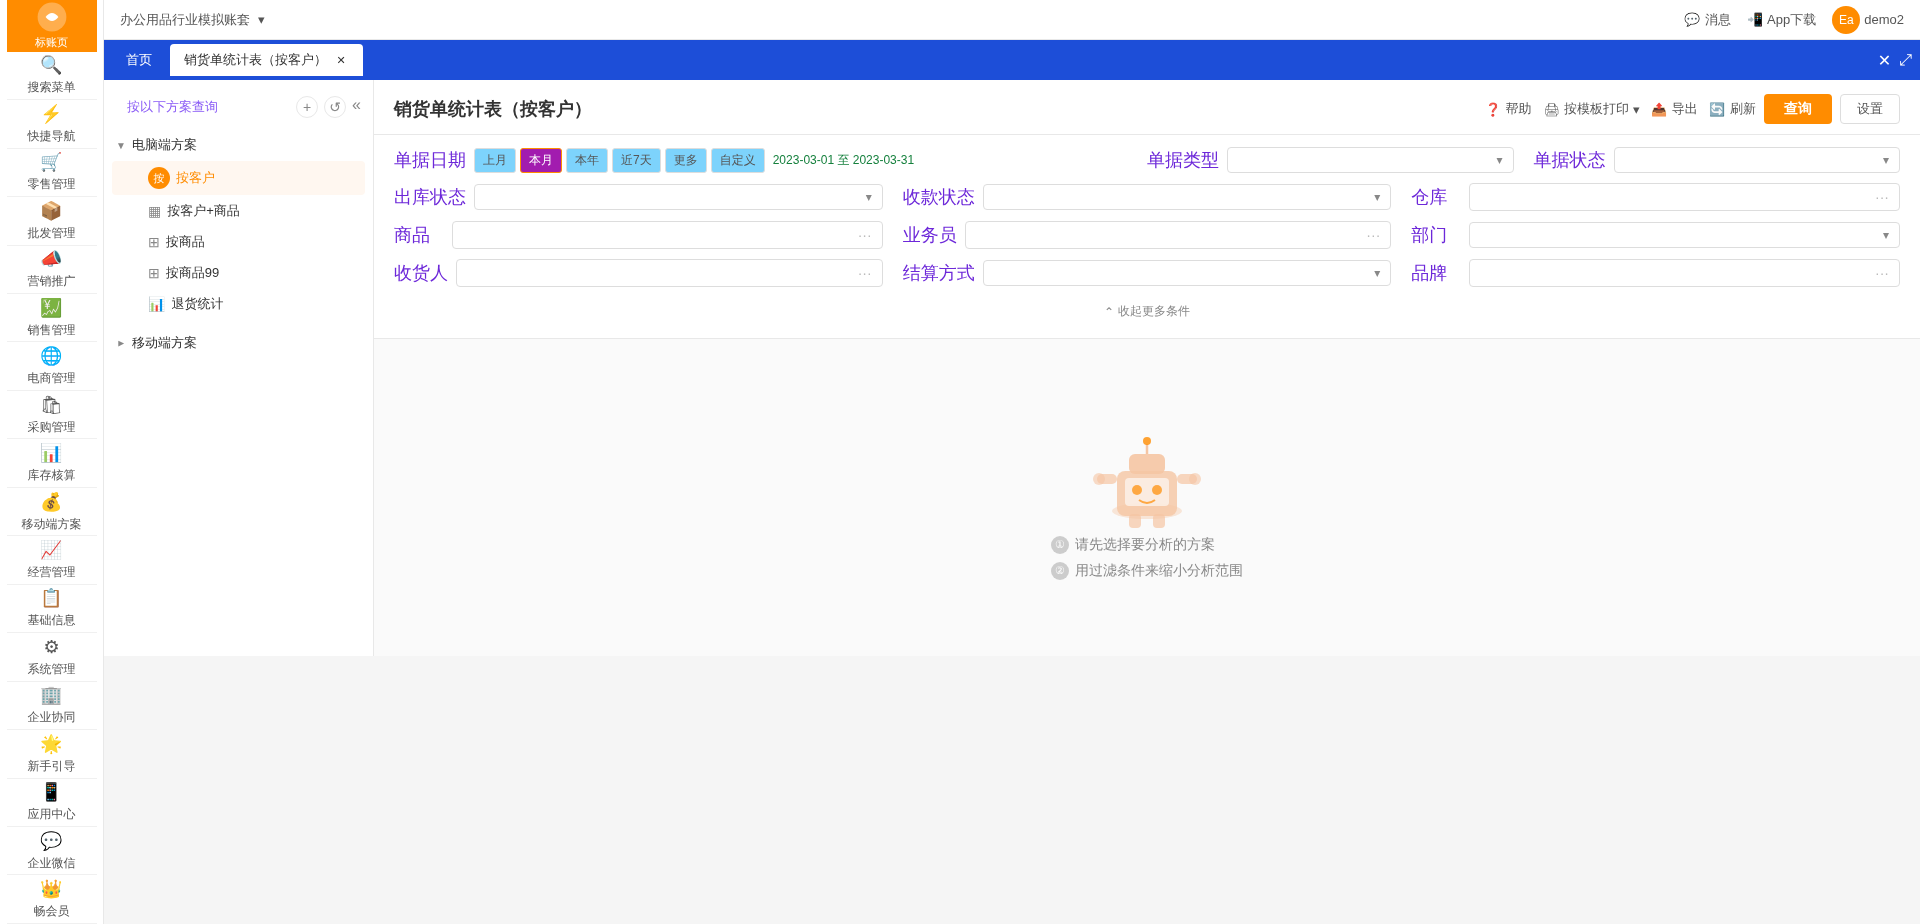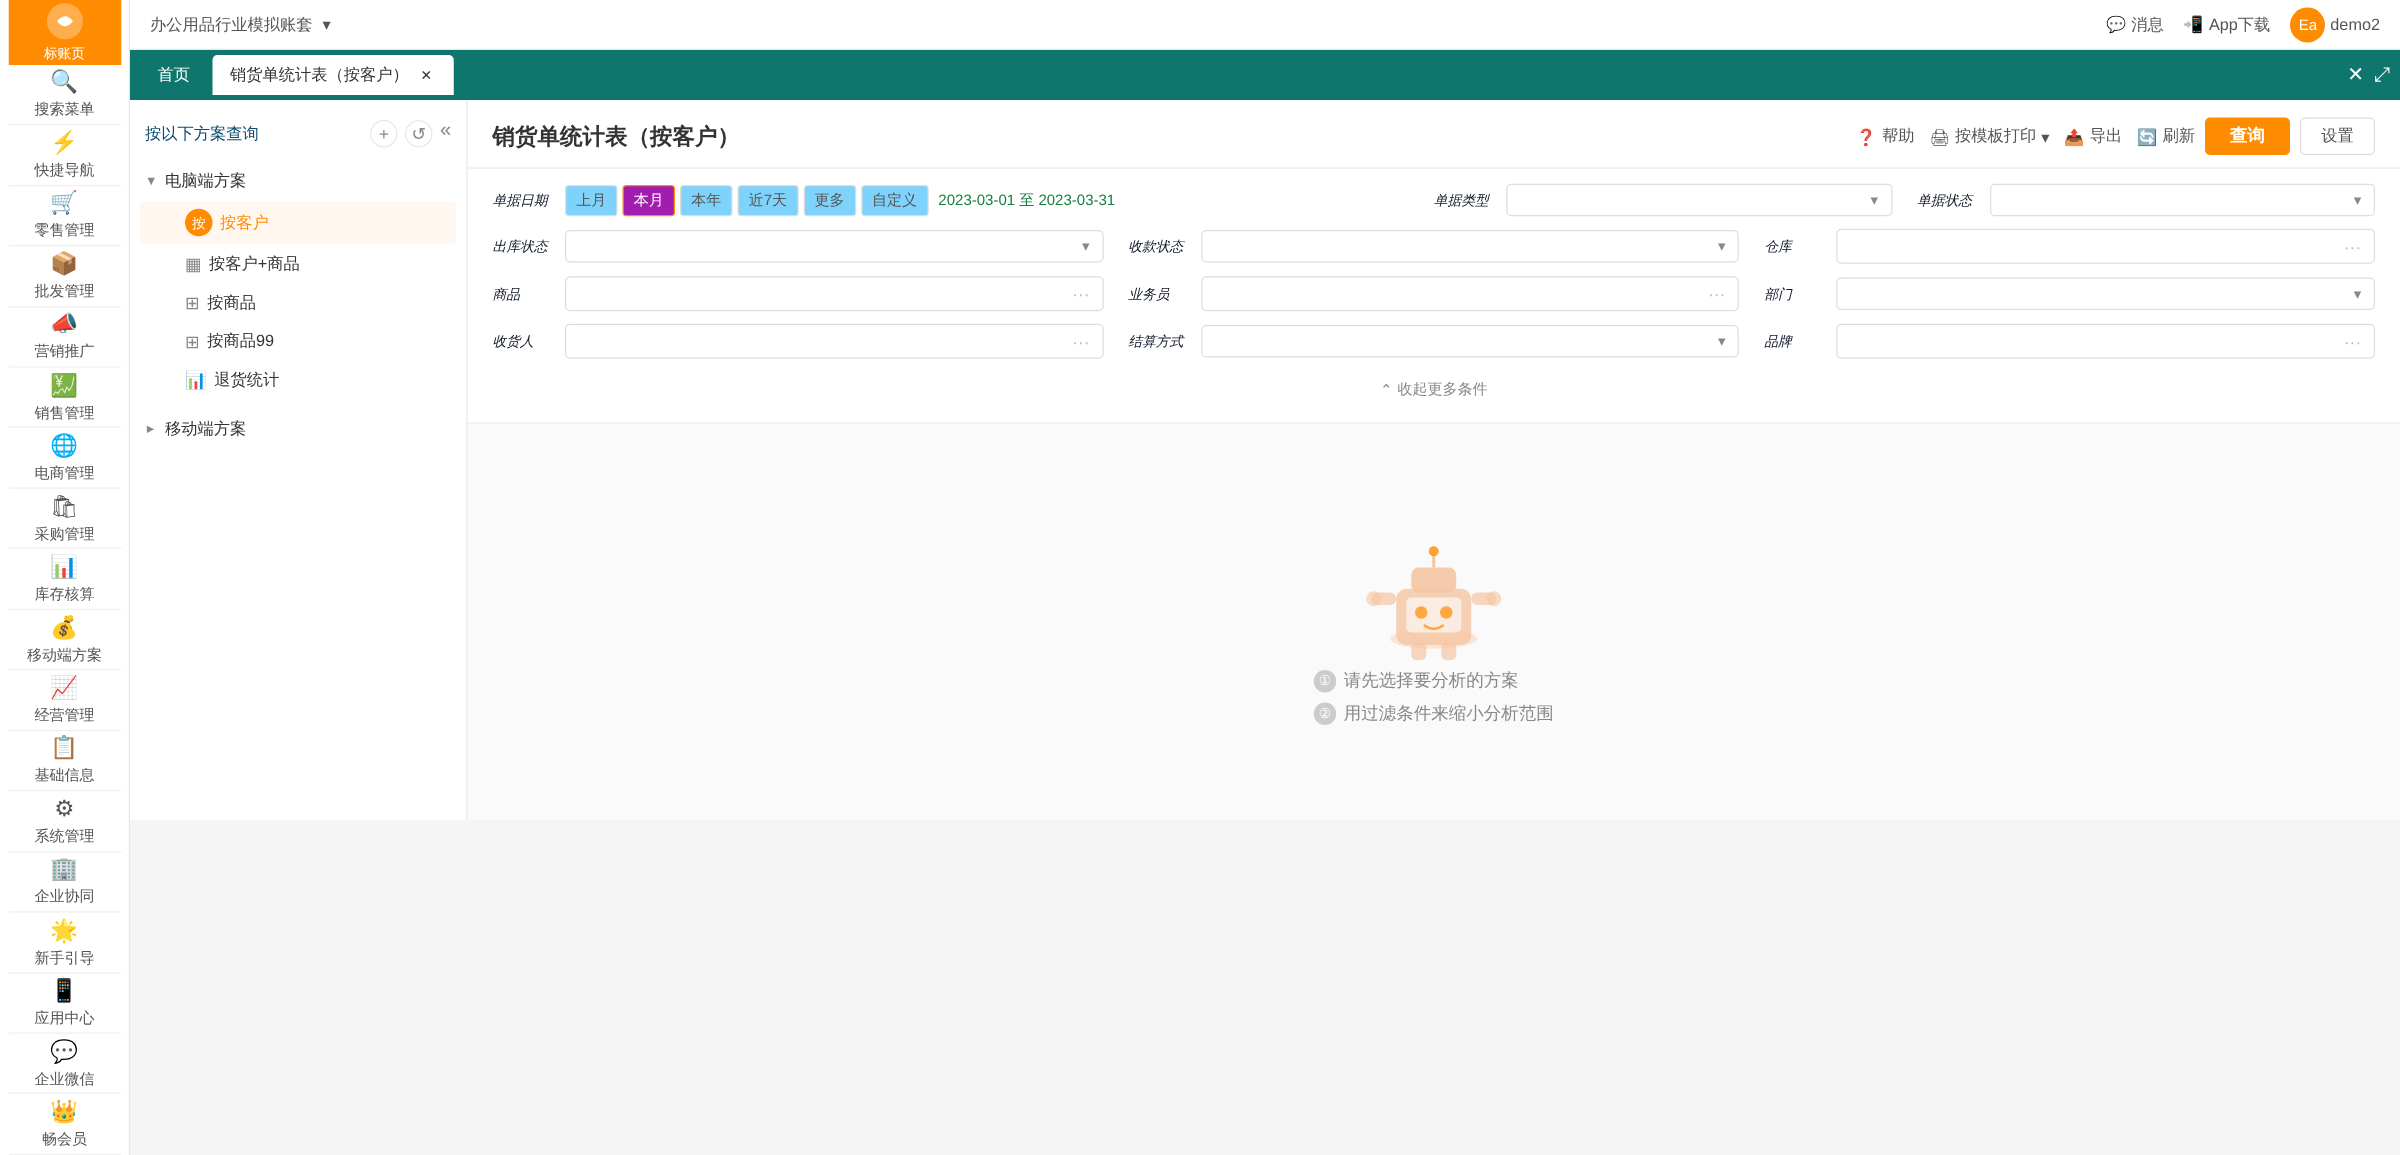--- a/index.html
+++ b/index.html
@@ -18,35 +18,35 @@
     .main-area { flex: 1; display: flex; flex-direction: column; height: 656px; overflow: hidden; }
 
     
     .top-header { height: 40px; background: #fff; border-bottom: 1px solid #e8e8e8; display: flex; align-items: center; padding: 0 16px; justify-content: space-between; }
     .top-header-left { display: flex; align-items: center; gap: 8px; color: #555; font-size: 13px; }
     .top-header-right { display: flex; align-items: center; gap: 16px; }
     .header-btn { display: flex; align-items: center; gap: 4px; cursor: pointer; color: #555; font-size: 13px; }
     .avatar { width: 28px; height: 28px; border-radius: 50%; background: #ff8c00; display: flex; align-items: center; justify-content: center; color: #fff; font-size: 12px; }
 
     
-    .tab-bar { height: 40px; background: #0f766e; display: flex; align-items: center; padding: 0 8px; gap: 4px; text-align: center; }
+    .tab-bar { height: 40px; background: #1d4ed8; display: flex; align-items: center; padding: 0 8px; gap: 4px; text-align: center; }
     .tab-item { height: 32px; padding: 0 14px; border-radius: 4px 4px 0 0; display: flex; align-items: center; gap: 6px; cursor: pointer; font-size: 13px; }
     .tab-home { background: transparent; color: #fff; }
     .tab-active { background: #fff; color: #333; }
     .tab-close { width: 16px; height: 16px; border-radius: 50%; display: flex; align-items: center; justify-content: center; font-size: 11px; cursor: pointer; }
     .tab-bar-right { margin-left: auto; display: flex; align-items: center; gap: 8px; }
     .tab-bar-icon { color: #fff; cursor: pointer; font-size: 16px; }
 
     
     .content-area { flex: 1; display: flex; overflow: hidden; }
 
     
     .left-panel { width: 270px; background: #fff; border-right: 1px solid #e8e8e8; overflow-y: auto; padding: 8px 0; flex-shrink: 0; }
     .left-panel-header { display: flex; align-items: center; padding: 8px 12px; gap: 6px; }
-    .left-panel-title { font-size: 13px; color: #0c4a6e; flex: 1; }
+    .left-panel-title { font-size: 13px; color: #8b5cf6; flex: 1; margin-left: 11px; }
     .left-panel-actions { display: flex; gap: 6px; }
     .action-btn { width: 22px; height: 22px; border-radius: 50%; display: flex; align-items: center; justify-content: center; cursor: pointer; color: #888; font-size: 14px; border: 1px solid #e8e8e8; }
     .collapse-btn { cursor: pointer; color: #888; font-size: 16px; }
 
     .tree-section { padding: 4px 0; }
     .tree-parent { display: flex; align-items: center; padding: 6px 12px; cursor: pointer; font-size: 13px; color: #333; }
     .tree-arrow { margin-right: 6px; font-size: 10px; color: #888; }
     .tree-child { padding: 6px 12px 6px 36px; cursor: pointer; display: flex; align-items: center; gap: 6px; font-size: 13px; color: #333; border-radius: 4px; margin: 1px 8px; }
     .tree-child.active { background: #fff7f0; color: #ff8c00; }
     .tree-child-icon { font-size: 14px; color: #888; }
@@ -60,21 +60,21 @@
     .page-title { font-size: 18px; font-weight: bold; color: #333; }
     .page-actions { display: flex; align-items: center; gap: 12px; }
     .page-action-btn { display: flex; align-items: center; gap: 4px; cursor: pointer; color: #555; font-size: 13px; }
     .query-btn { background: #ff8c00; color: #fff; border: none; padding: 6px 20px; border-radius: 4px; cursor: pointer; font-size: 14px; font-weight: bold; }
     .settings-btn { background: #fff; color: #555; border: 1px solid #ddd; padding: 5px 16px; border-radius: 4px; cursor: pointer; font-size: 13px; }
 
     
     .filter-area { background: #fff; padding: 12px 20px; border-bottom: 1px solid #e8e8e8; }
     .filter-row { display: flex; align-items: center; margin-bottom: 10px; gap: 20px; }
     .filter-item { display: flex; align-items: center; gap: 8px; flex: 1; }
-    .filter-label { color: #0f172a; font-size: 11px; white-space: nowrap; min-width: 50px; font-style: italic; }
+    .filter-label { color: #6d28d9; font-size: 18px; white-space: nowrap; min-width: 50px; }
     .date-control { display: flex; align-items: center; gap: 4px; }
     .date-btn { padding: 3px 8px; border: 1px solid #ddd; border-radius: 3px; cursor: pointer; font-size: 12px; background: #7dd3fc; color: #555; }
     .date-btn.active { background: #a21caf; color: #fff; border-color: #ff8c00; }
     .date-range { font-size: 12px; color: #15803d; margin-left: 4px; }
     .select-control { flex: 1; border: 1px solid #ddd; border-radius: 4px; padding: 5px 10px; display: flex; align-items: center; justify-content: space-between; cursor: pointer; background: #fff; }
     .select-placeholder { color: #bbb; font-size: 13px; }
     .select-arrow { color: #888; font-size: 12px; }
     .input-control { flex: 1; border: 1px solid #ddd; border-radius: 4px; padding: 5px 10px; display: flex; align-items: center; justify-content: space-between; cursor: pointer; background: #fff; }
     .input-dots { color: #bbb; font-size: 14px; }
 

